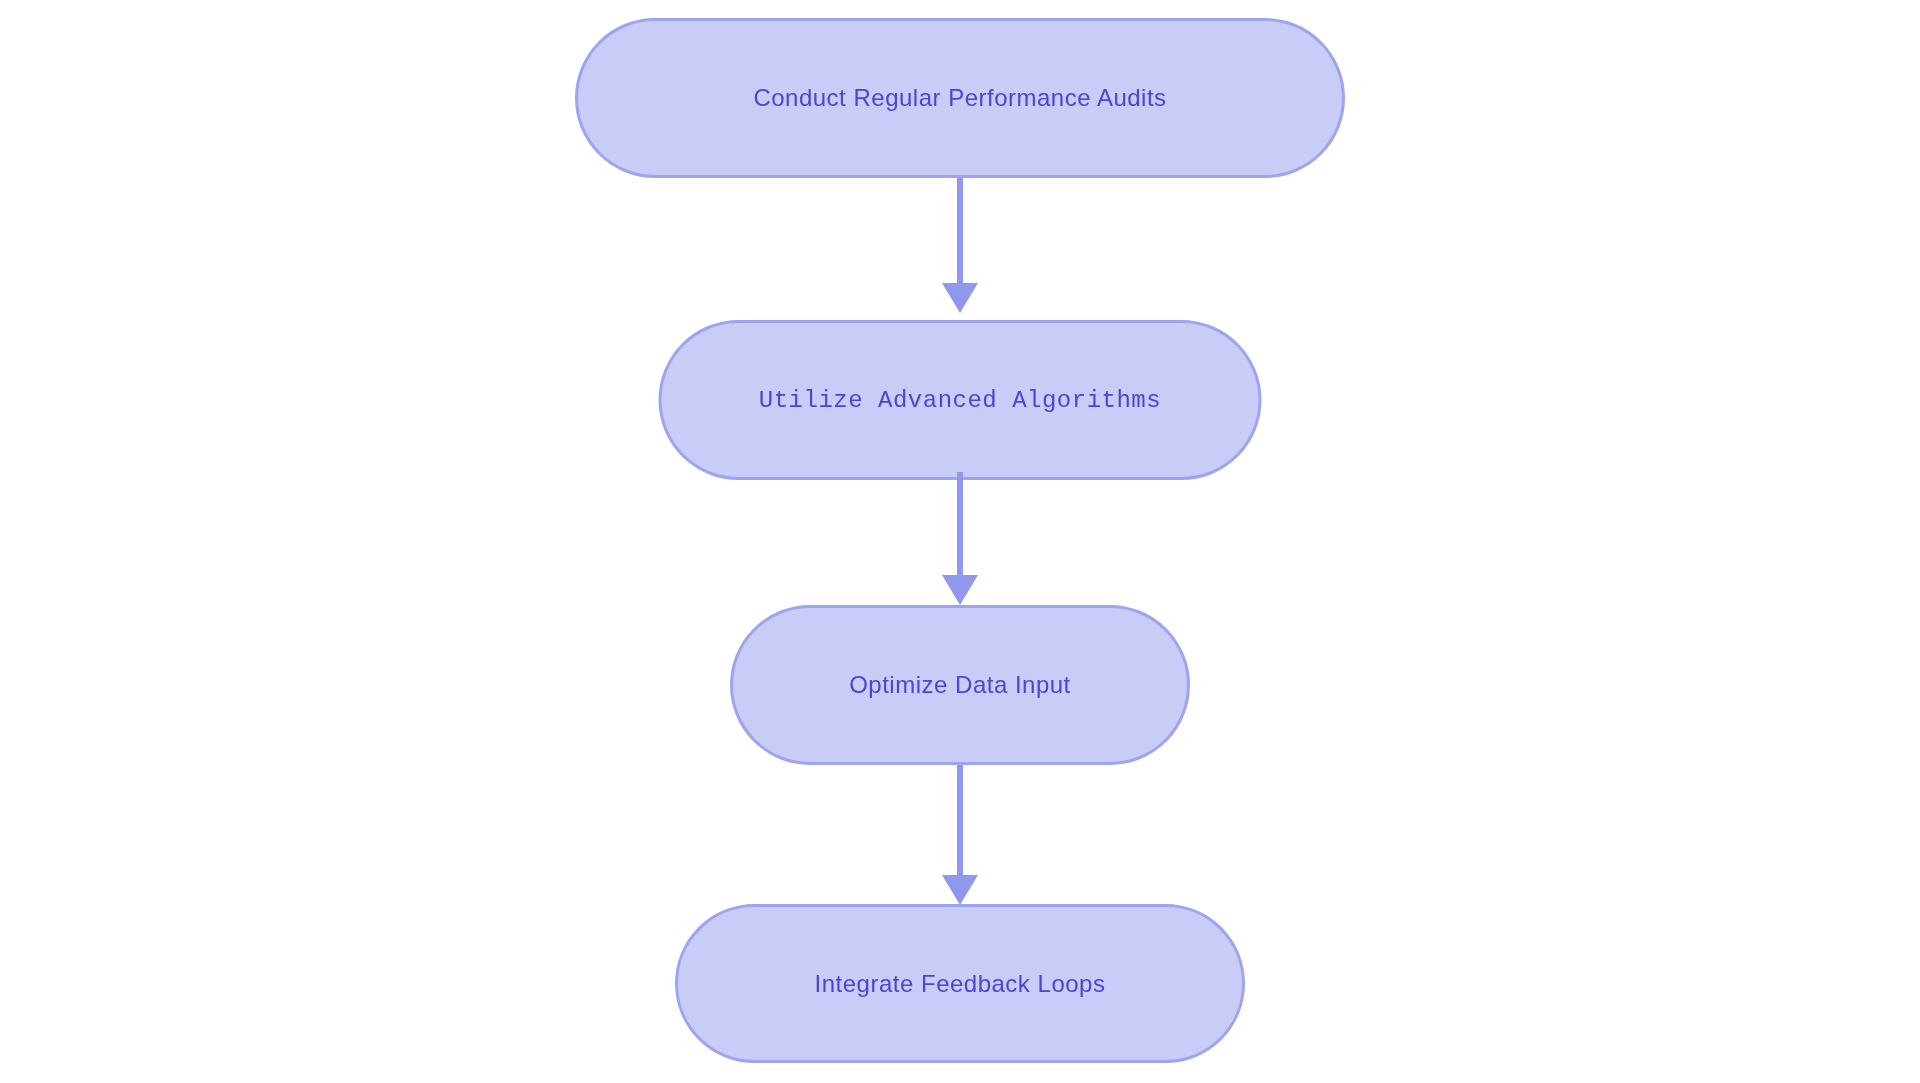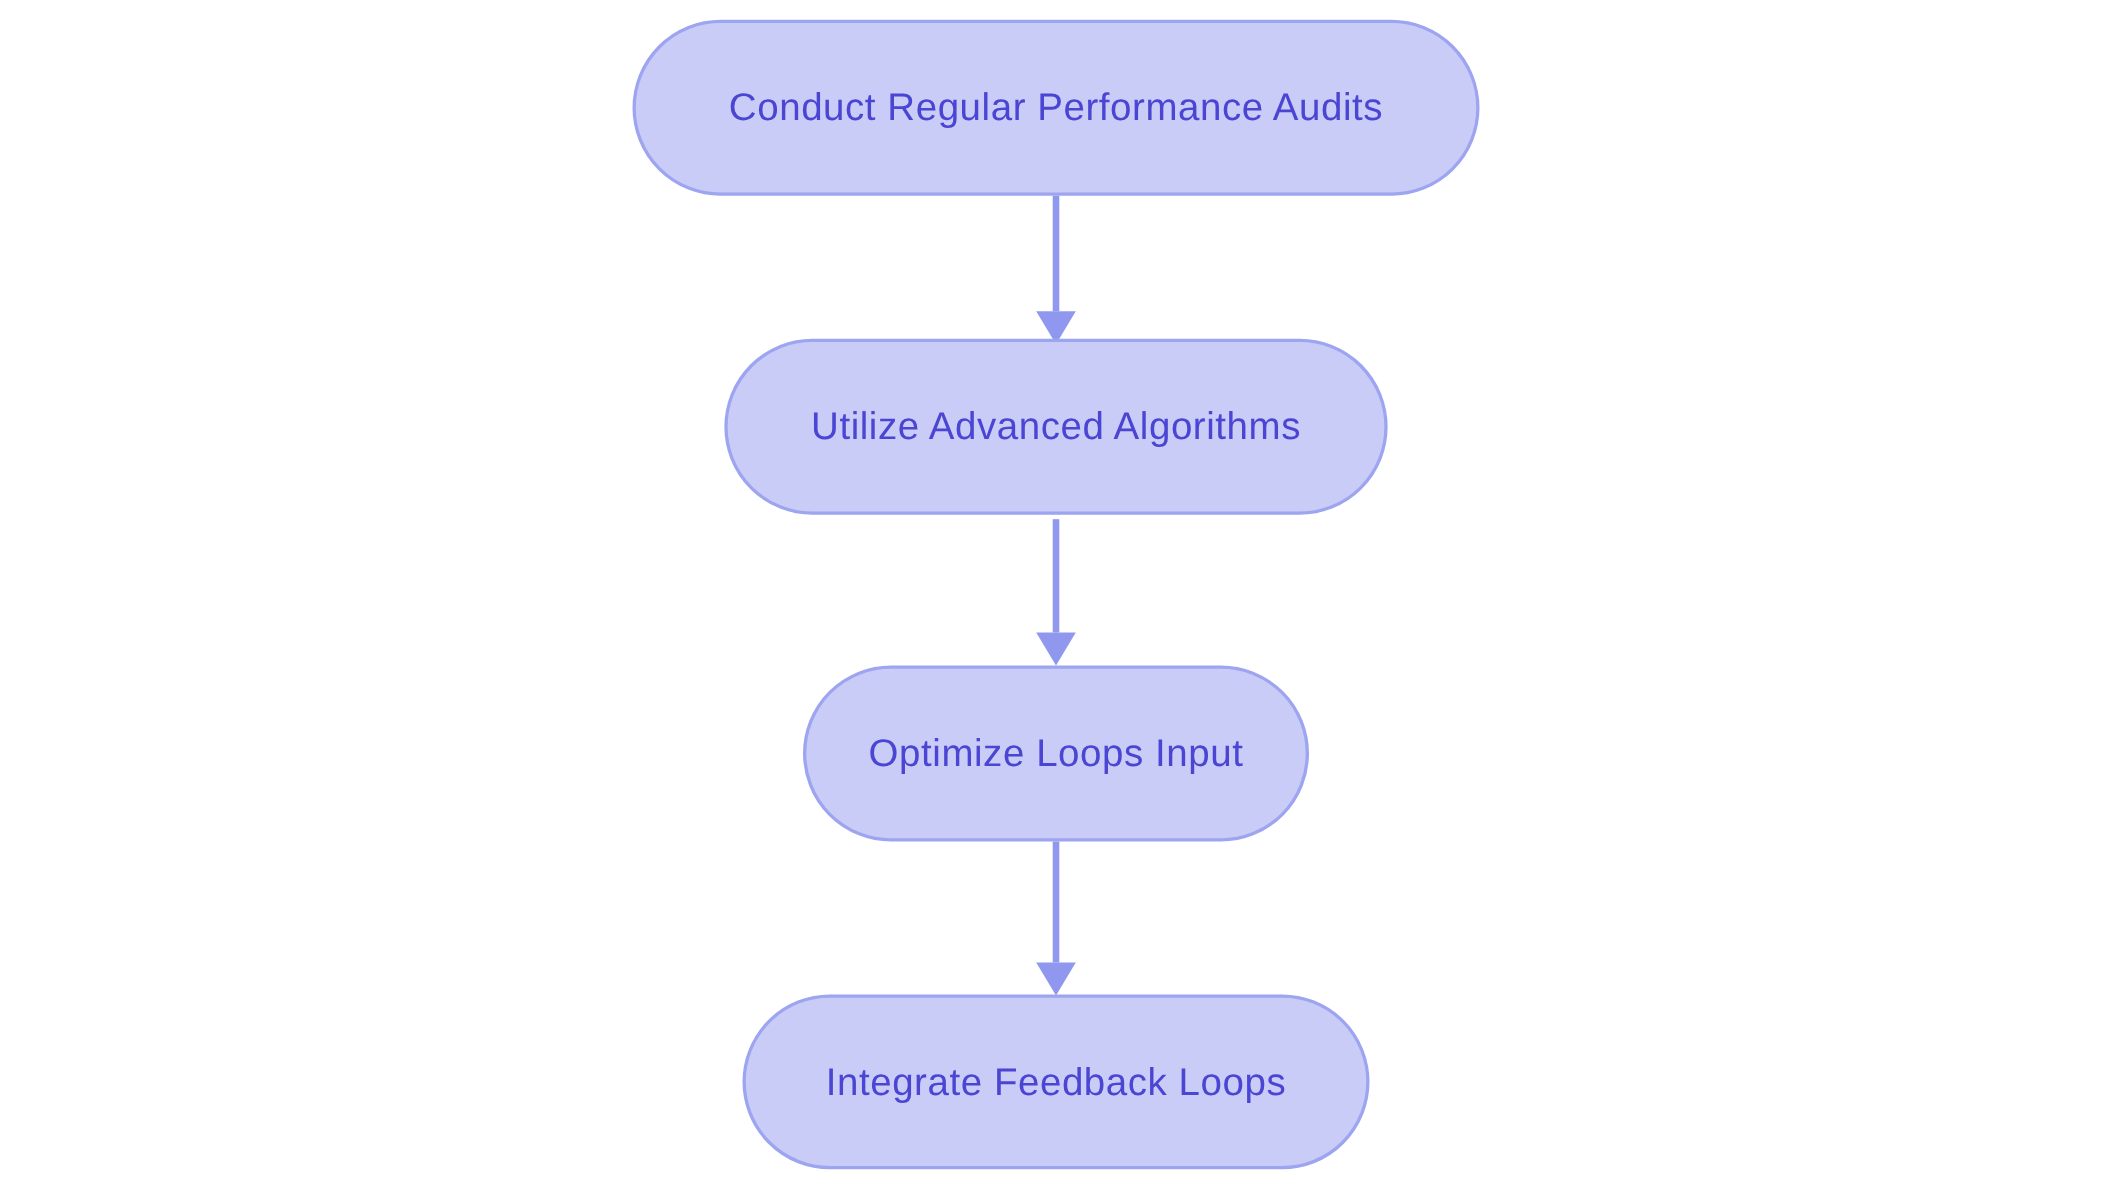--- a/index.html
+++ b/index.html
@@ -21,27 +21,27 @@
     transform: translateX(-50%);
     height: 160px;
     box-sizing: border-box;
     background: var(--node-fill, #c9ccf7);
     border: 3px solid var(--node-border, #9da4f0);
     border-radius: 80px;
     display: flex;
     align-items: center;
     justify-content: center;
     color: var(--text, #4a45d3);
-    font-size: 35px;
+    font-size: 24px;
     font-weight: 500;
     letter-spacing: 0.5px;
     white-space: nowrap;
   }
   .node-1 { top: 18px;  width: 770px; }
-  .node-2 { top: 308px; width: 603px; }
+  .node-2 { top: 320px; width: 603px; font-family: Liberation Mono, monospace; }
   .node-3 { top: 605px; width: 460px; }
   .node-4 { top: 904px; width: 570px; height: 159px; text-align: right; }
 
   .arrow {
     position: absolute;
     left: 50%;
     transform: translateX(-50%);
     display: flex;
     flex-direction: column;
     align-items: center;
@@ -81,21 +81,21 @@
   <div class="flow-node node-2">
     <span>Utilize Advanced Algorithms</span>
   </div>
 
   <div class="arrow arrow-2">
     <div class="shaft"></div>
     <div class="head"></div>
   </div>
 
   <div class="flow-node node-3">
-    <span>Optimize Loops Input</span>
+    <span>Optimize Data Input</span>
   </div>
 
   <div class="arrow arrow-3">
     <div class="shaft"></div>
     <div class="head"></div>
   </div>
 
   <div class="flow-node node-4">
     <span>Integrate Feedback Loops</span>
   </div>

